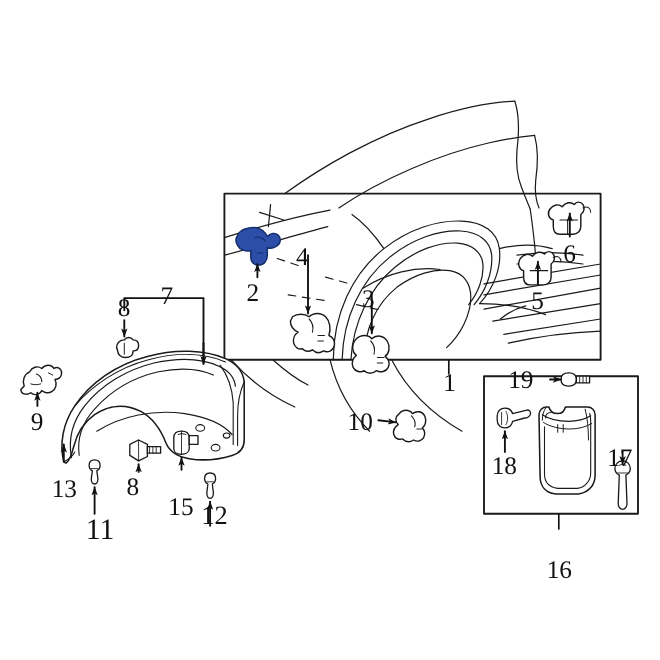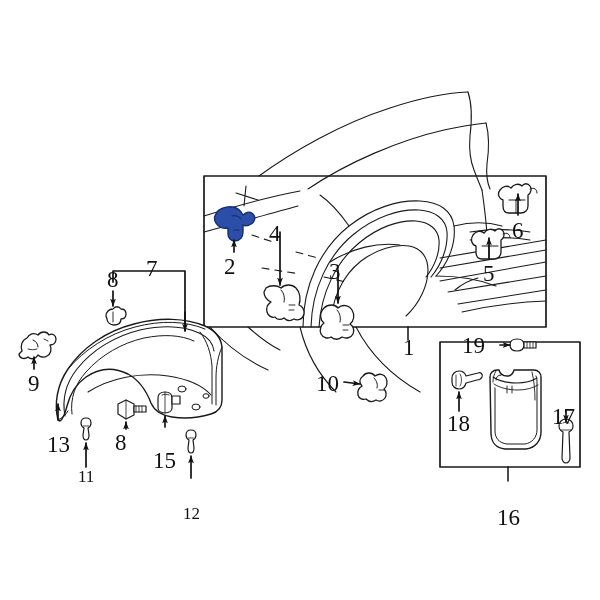--- a/index.html
+++ b/index.html
@@ -323,22 +323,22 @@
 <div class="callout" style="left:403px;top:336px;font-size:23px;">1</div>
 <div class="callout" style="left:224px;top:255px;font-size:23px;">2</div>
 <div class="callout" style="left:329px;top:260px;font-size:23px;">3</div>
 <div class="callout" style="left:269px;top:222px;font-size:23px;">4</div>
 <div class="callout" style="left:483px;top:262px;font-size:23px;">5</div>
 <div class="callout" style="left:512px;top:219px;font-size:23px;">6</div>
 <div class="callout" style="left:146px;top:257px;font-size:23px;">7</div>
 <div class="callout" style="left:107px;top:268px;font-size:23px;">8</div>
 <div class="callout" style="left:28px;top:372px;font-size:23px;">9</div>
 <div class="callout" style="left:316px;top:372px;font-size:23px;text-align:center;">10</div>
-<div class="callout" style="left:78px;top:468px;font-size:17px;">11</div>
-<div class="callout" style="left:183px;top:505px;font-size:17px;">12</div>
+<div class="callout" style="left:78px;top:468px;font-size:27px;">11</div>
+<div class="callout" style="left:183px;top:457px;font-size:24px;">12</div>
 <div class="callout" style="left:47px;top:421px;font-size:23px;margin-top:12px;">13</div>
 <div class="callout" style="left:115px;top:431px;font-size:23px;">8</div>
 <div class="callout" style="left:153px;top:429px;font-size:23px;margin-top:20px;">15</div>
 <div class="callout" style="left:497px;top:506px;font-size:23px;">16</div>
 <div class="callout" style="left:552px;top:393px;font-size:23px;margin-top:12px;">17</div>
 <div class="callout" style="left:447px;top:412px;font-size:23px;">18</div>
 <div class="callout" style="left:462px;top:334px;font-size:23px;">19</div>
 
 </div>
 

